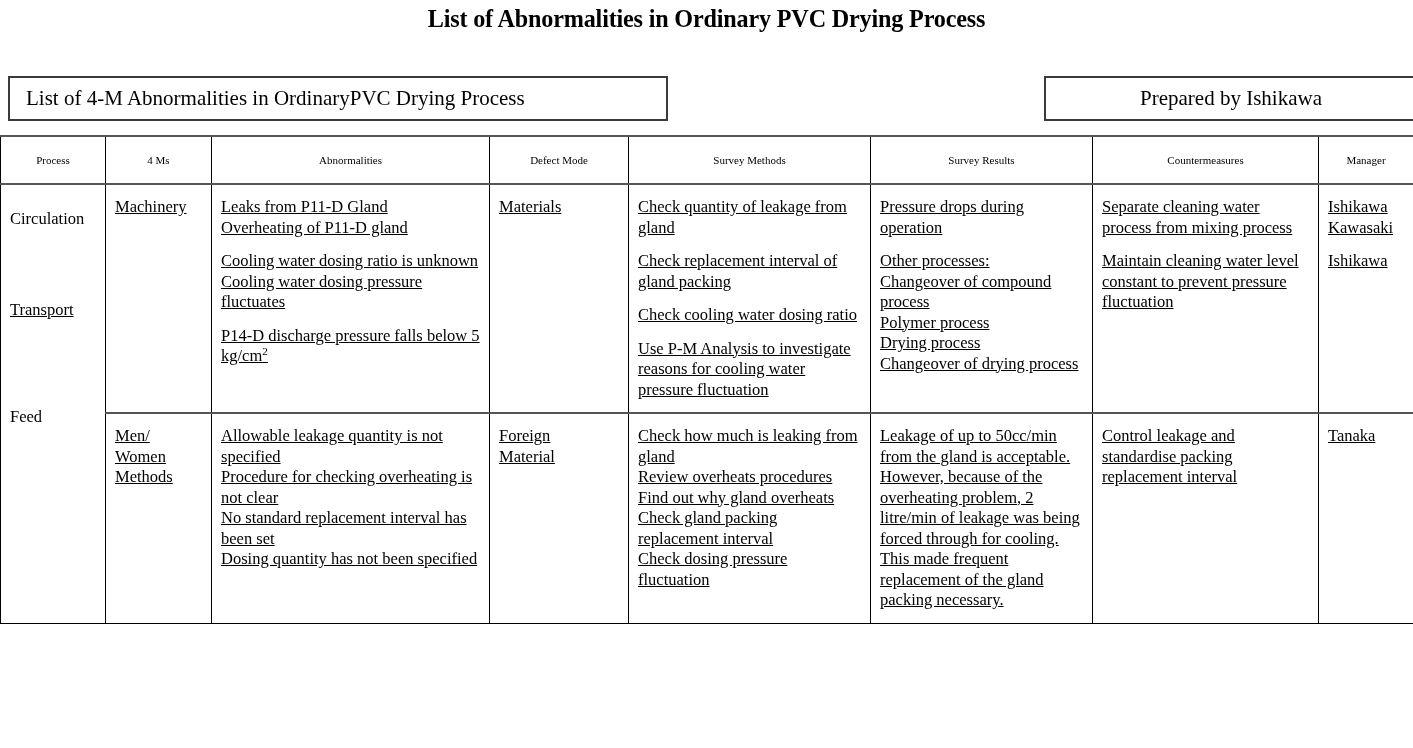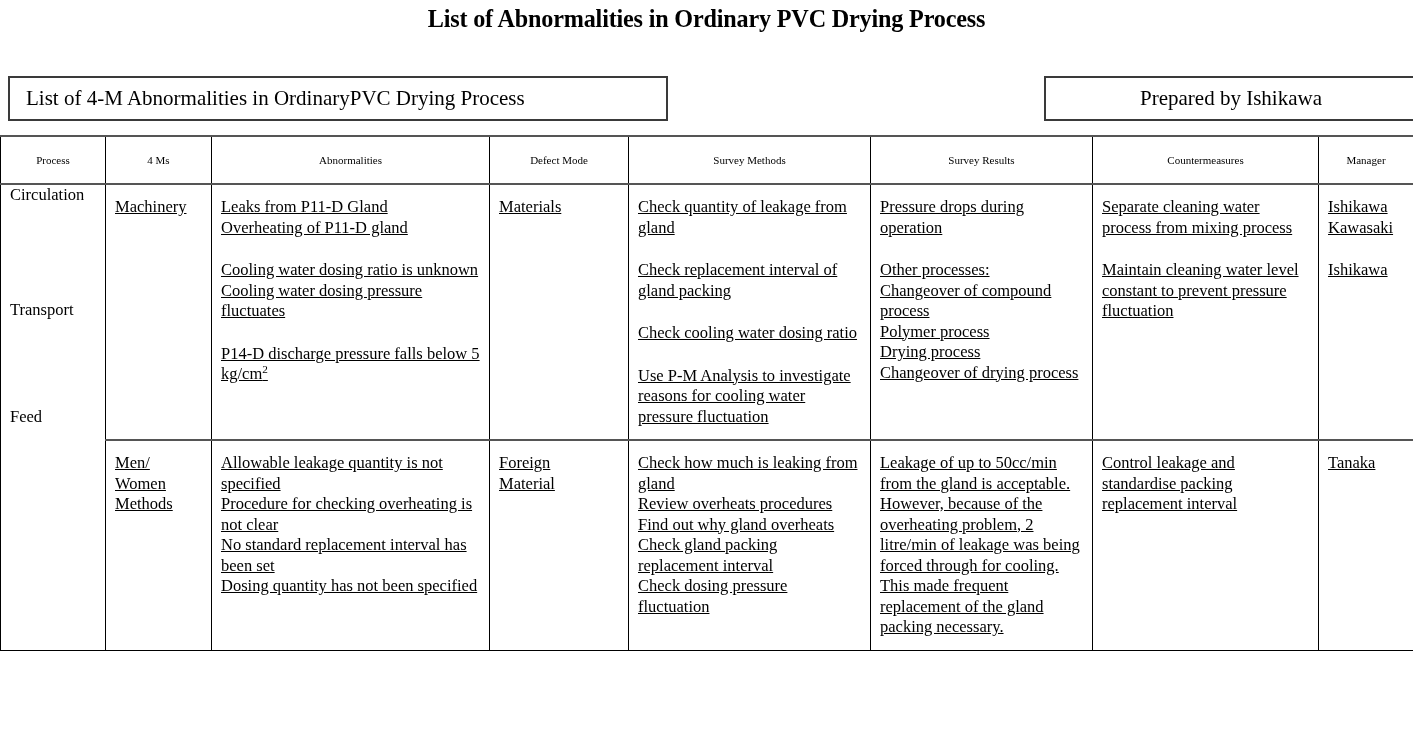--- a/index.html
+++ b/index.html
@@ -106,32 +106,32 @@
   .c-4ms          { width: 106px; }
   .c-abnorm       { width: 278px; }
   .c-defect       { width: 139px; }
   .c-methods      { width: 242px; }
   .c-results      { width: 222px; }
   .c-counter      { width: 226px; }
   .c-manager      { width: 95px; }
 
   
   .blk { margin: 0; text-decoration: underline; }
-  .blk + .blk { margin-top: 22px; }
+  .blk + .blk { margin-top: 13px; }
   .tight { margin: 0; }
 
   
   .proc-label {
     position: absolute;
     left: 9px;
     width: 92px;
     line-height: 20.5px;
   }
-  .proc-0 { top: 0; }
-  .proc-1 { top: 115px; }
+  .proc-0 { top: 24px; }
+  .proc-1 { top: 115px; text-decoration: underline; }
   .proc-2 { top: 222px; }
 
   
   .mgr-gap { margin-top: 82px; }
   sup { font-size: 0.68em; vertical-align: super; line-height: 0; }
 </style>
 </head>
 <body>
 
 <div>

